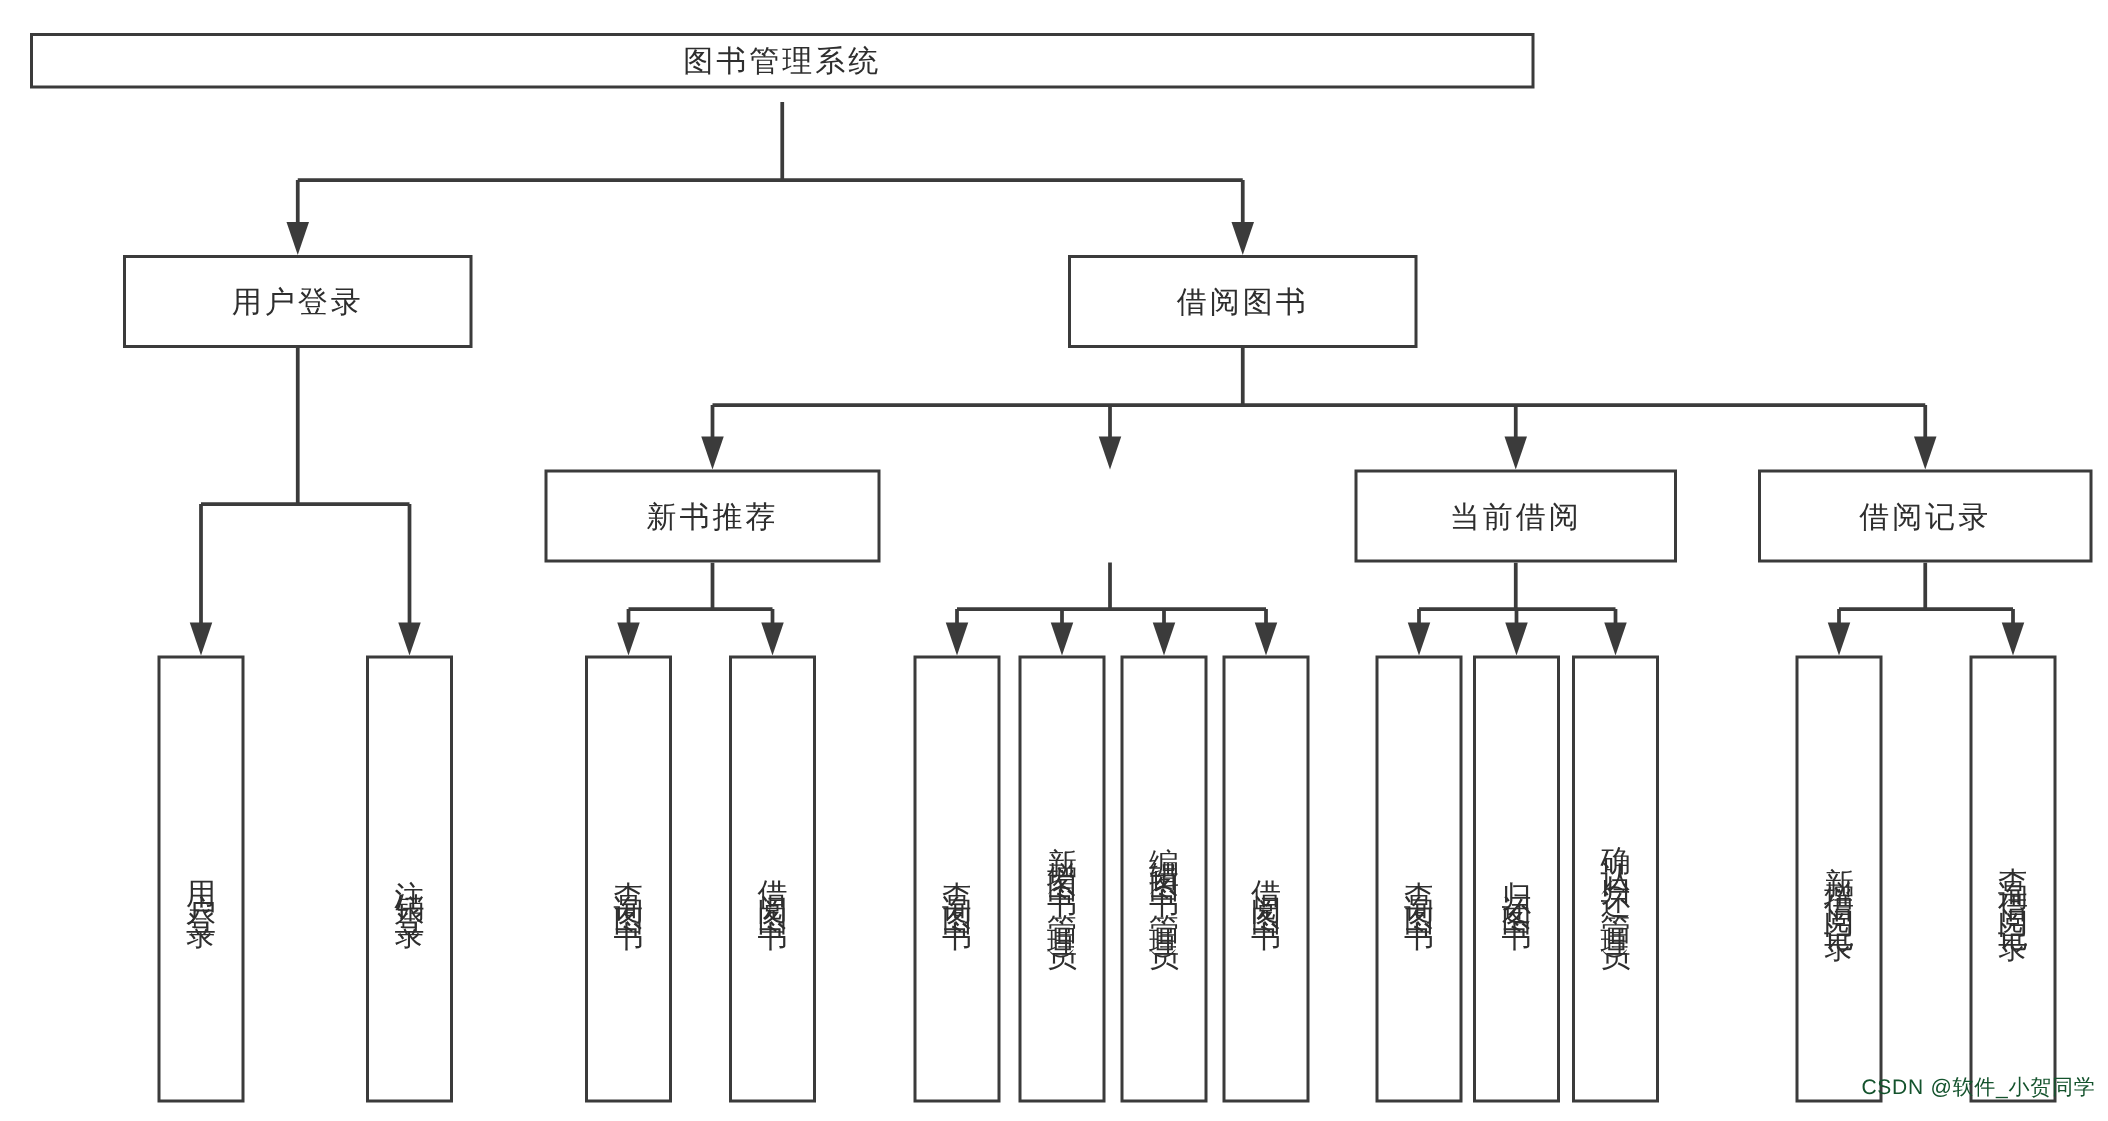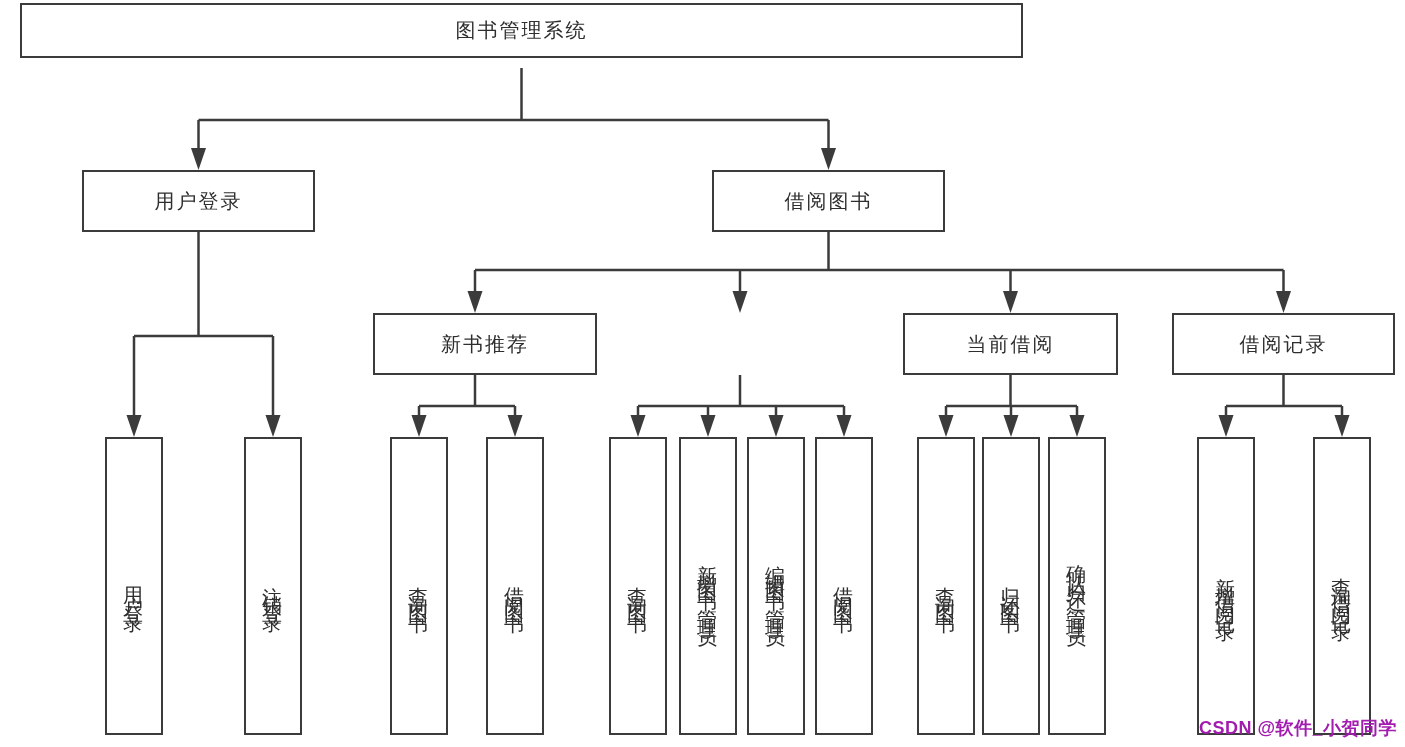--- a/index.html
+++ b/index.html
@@ -15,23 +15,22 @@
     white-space:nowrap;
   }
   .h{font-size:20px;letter-spacing:2px;}
   .v{
     font-size:20px;letter-spacing:9px;
     writing-mode:vertical-rl;text-orientation:mixed;
     padding-top:6px;
   }
   .watermark{
     position:absolute;left:1183px;top:716px;width:214px;
-    font-size:18px;color:#a21caf;letter-spacing:0.5px;
+    font-size:14px;color:#14532d;letter-spacing:0.5px;
     text-align:right;
-    font-weight:bold;
   }
 </style>
 </head>
 <body>
 
 <div class="canvas">
 
   <svg class="wires" viewBox="0 0 1405 747" xmlns="http://www.w3.org/2000/svg">
     <g stroke="#3b3b3b" stroke-width="2.5" fill="none">
 
@@ -98,26 +97,26 @@
 
       <polygon points="938.5,415 953.5,415 946,437"></polygon>
       <polygon points="1003.5,415 1018.5,415 1011,437"></polygon>
       <polygon points="1069.5,415 1084.5,415 1077,437"></polygon>
 
       <polygon points="1218.5,415 1233.5,415 1226,437"></polygon>
       <polygon points="1334.5,415 1349.5,415 1342,437"></polygon>
     </g>
   </svg>
 
-  <div class="node h" style="left:20px;top:3px;width:1003px;height:55px">图书管理系统</div>
+  <div class="node h" style="left:20px;top:22px;width:1003px;height:37px">图书管理系统</div>
 
   <div class="node h" style="left:82px;top:170px;width:233px;height:62px">用户登录</div>
   <div class="node h" style="left:712px;top:170px;width:233px;height:62px">借阅图书</div>
 
-  <div class="node h" style="left:373px;top:313px;width:224px;height:62px">新书推荐</div>
+  <div class="node h" style="left:363px;top:313px;width:224px;height:62px">新书推荐</div>
   <div class="node h" style="left:903px;top:313px;width:215px;height:62px">当前借阅</div>
   <div class="node h" style="left:1172px;top:313px;width:223px;height:62px">借阅记录</div>
 
   <div class="node v" style="left:105px;top:437px;width:58px;height:298px">用户登录</div>
   <div class="node v" style="left:244px;top:437px;width:58px;height:298px">注销登录</div>
 
   <div class="node v" style="left:390px;top:437px;width:58px;height:298px">查询图书</div>
   <div class="node v" style="left:486px;top:437px;width:58px;height:298px">借阅图书</div>
 
   <div class="node v" style="left:609px;top:437px;width:58px;height:298px">查询图书</div>

